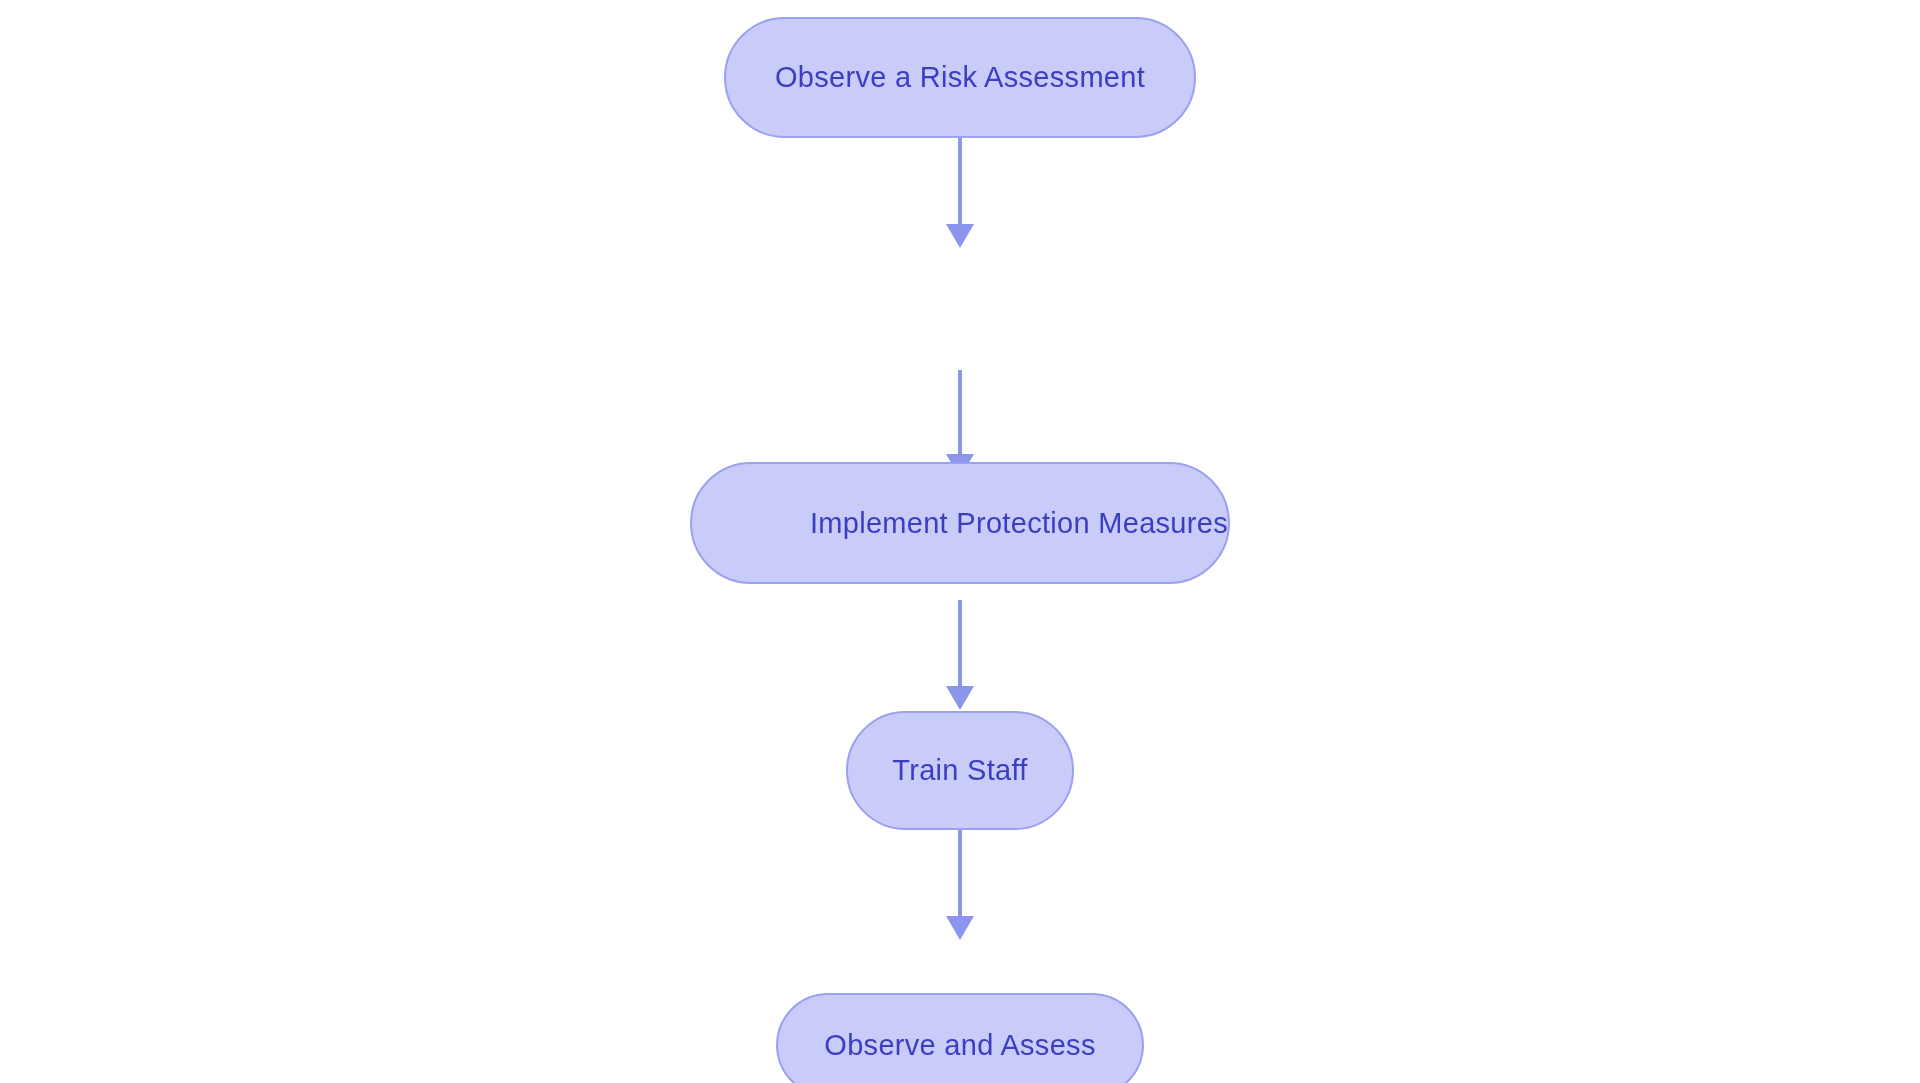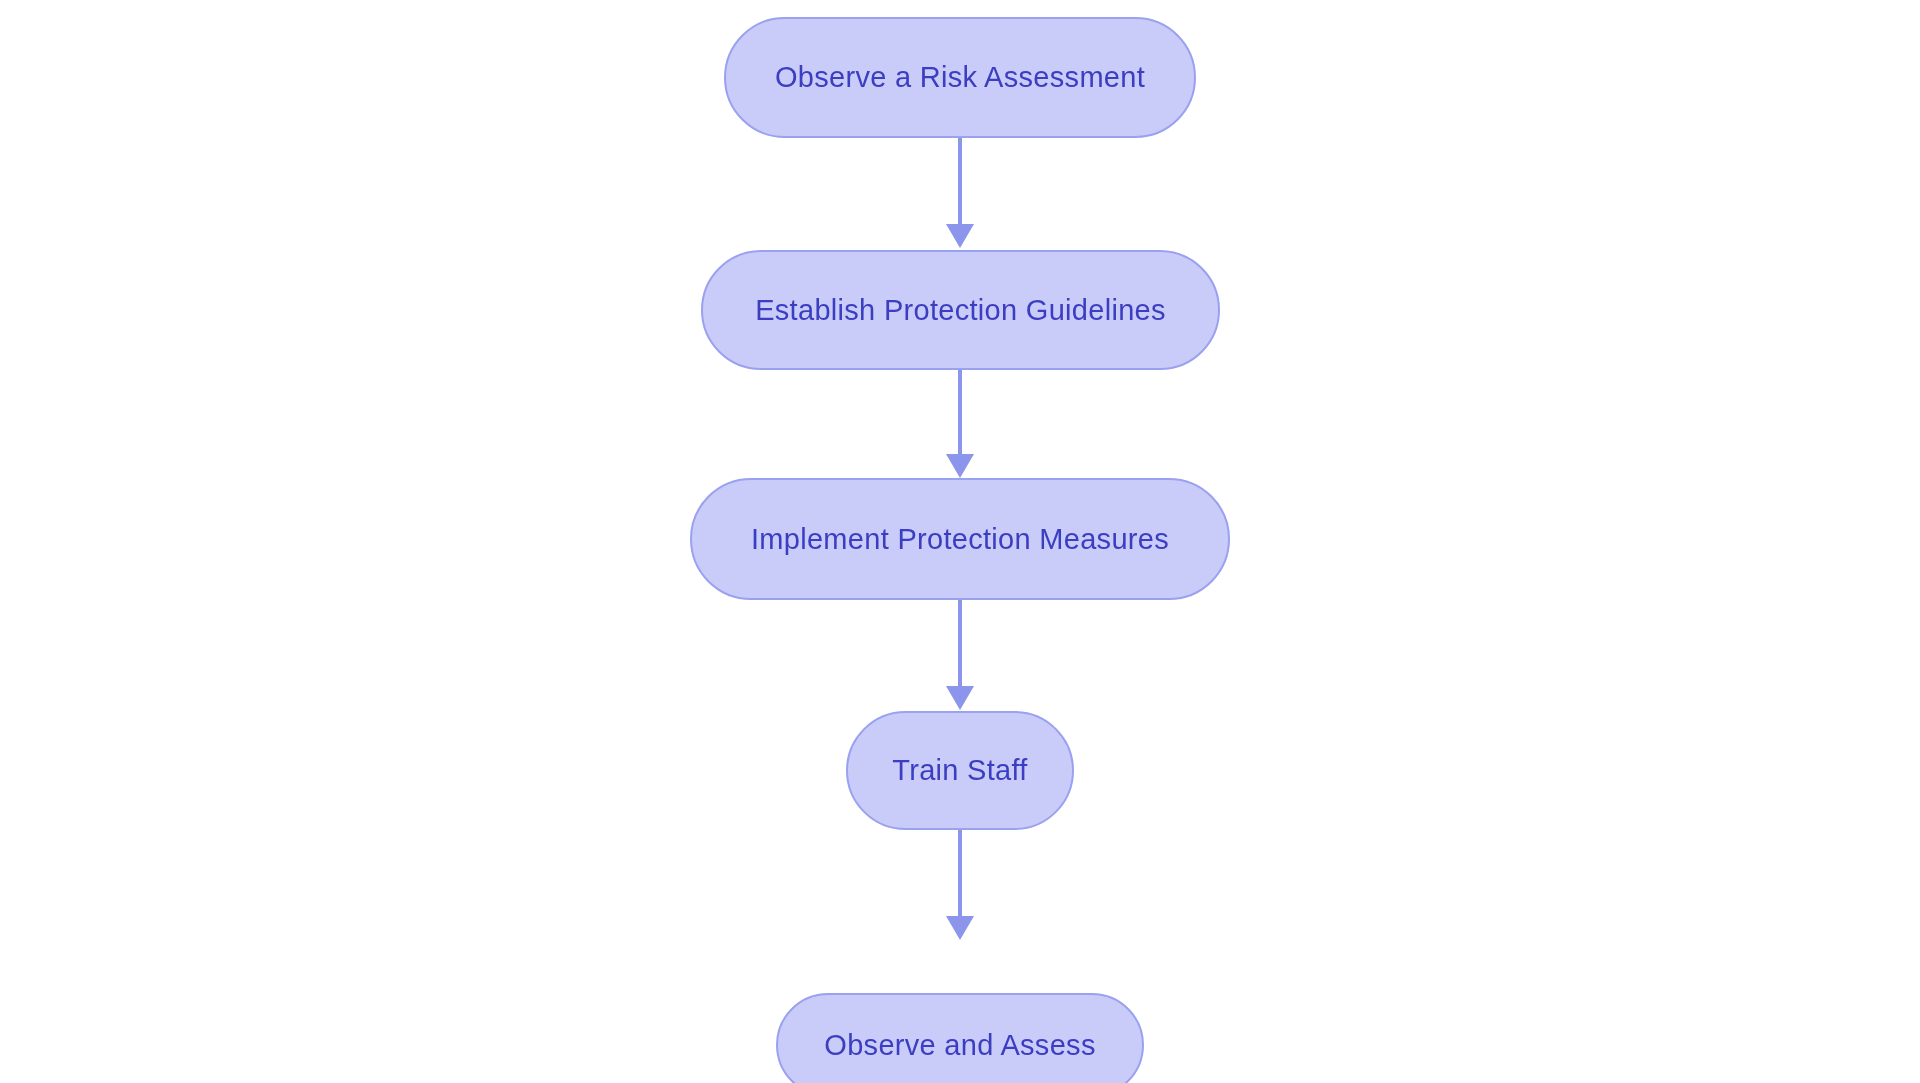--- a/index.html
+++ b/index.html
@@ -26,21 +26,21 @@
     border-radius: 999px;
   }
   .node-label {
     color: var(--node-text, #3b3ec0);
     font-size: 29px;
     letter-spacing: 0.3px;
     white-space: nowrap;
   }
   .n1 { left: 724px; top: 17px;  width: 472px; height: 121px; }
   .n2 { left: 701px; top: 250px; width: 519px; height: 120px; }
-  .n3 { left: 690px; top: 478px; width: 540px; height: 122px; }
+  .n3 { left: 690px; top: 462px; width: 540px; height: 122px; justify-content: flex-end; }
   .n4 { left: 846px; top: 711px; width: 228px; height: 119px; }
   .n5 { left: 776px; top: 993px; width: 368px; height: 104px; }
 
   .arrow {
     position: absolute;
     left: 944px;
     width: 32px;
   }
   .a1 { top: 138px; height: 110px; }
   .a2 { top: 370px; height: 108px; }
@@ -74,23 +74,20 @@
 
   <div class="node n1">
     <span class="node-label">Observe a Risk Assessment</span>
   </div>
 
   <div class="arrow a1">
     <div class="arrow-line"></div>
     <div class="arrow-head"></div>
   </div>
 
-  <div class="node n2">
-    <span class="node-label">Establish Protection Guidelines</span>
-  </div>
 
   <div class="arrow a2">
     <div class="arrow-line"></div>
     <div class="arrow-head"></div>
   </div>
 
   <div class="node n3">
     <span class="node-label">Implement Protection Measures</span>
   </div>
 

